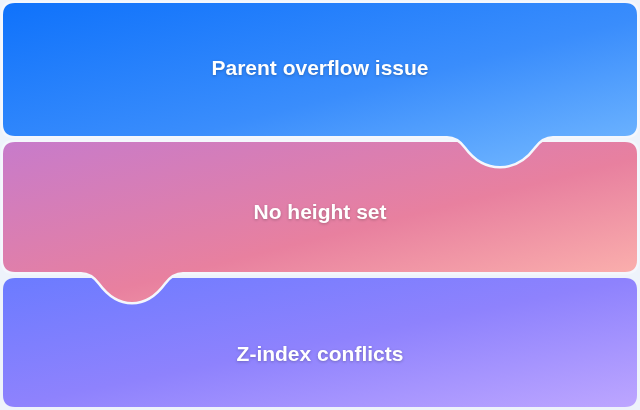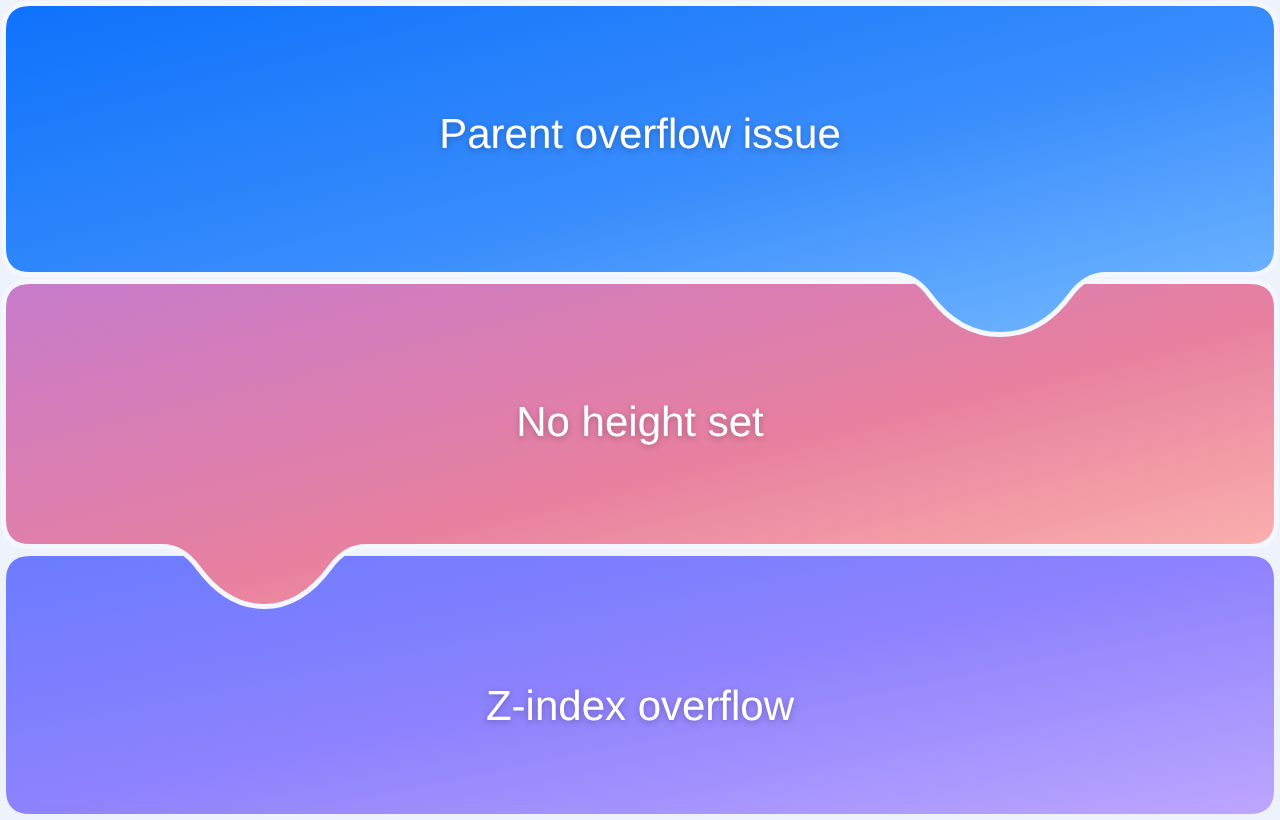--- a/index.html
+++ b/index.html
@@ -1,18 +1,18 @@
 <!DOCTYPE html>
 <html><head>
 <meta charset="utf-8">
 <style>
   html, body { margin:0; padding:0; }
   body { width:640px; height:410px; background:#eef3fb; position:relative; overflow:hidden; font-family:"Liberation Sans", sans-serif; }
   svg.shapes { position:absolute; left:0; top:0; }
-  .label { position:absolute; left:0; width:640px; text-align:center; color:#ffffff; font-weight:normal; font-size:21px; text-shadow:0 1px 3px rgba(0,0,0,0.25); }
+  .label { position:absolute; left:0; width:640px; text-align:center; color:#ffffff; font-weight:bold; font-size:21px; text-shadow:0 1px 3px rgba(0,0,0,0.25); }
 </style>
 </head>
 <body>
 
 <svg class="shapes" width="640" height="410" viewBox="0 0 640 410">
   <defs>
     <linearGradient id="g1" x1="0" y1="0" x2="1" y2="1">
       <stop offset="0" stop-color="#0f72fb"></stop>
       <stop offset="0.55" stop-color="#3a8dfc"></stop>
       <stop offset="1" stop-color="#76baff"></stop>
@@ -37,13 +37,13 @@
     <path d="M3,154 Q3,142 15,142 L625,142 Q637,142 637,154 L637,260 Q637,272 625,272 L183,272 Q172,272 164,283 Q150,302 132,302 Q114,302 100,283 Q92,272 81,272 L15,272 Q3,272 3,260 Z" fill="url(#g2)" stroke="#f4f7fd" stroke-width="5" paint-order="stroke"></path>
   </g>
 
   <g>
     <path d="M3,15 Q3,3 15,3 L625,3 Q637,3 637,15 L637,124 Q637,136 625,136 L553,136 Q542,136 534,147 Q520,166 500,166 Q480,166 466,147 Q458,136 447,136 L15,136 Q3,136 3,124 Z" fill="url(#g1)" stroke="#f4f7fd" stroke-width="5" paint-order="stroke"></path>
   </g>
 </svg>
 
 <div class="label" style="top:56px;">Parent overflow issue</div>
 <div class="label" style="top:200px;text-align:center;">No height set</div>
-<div class="label" style="top:342px;">Z-index overflow</div>
+<div class="label" style="top:342px;">Z-index conflicts</div>
 
 </body></html>

